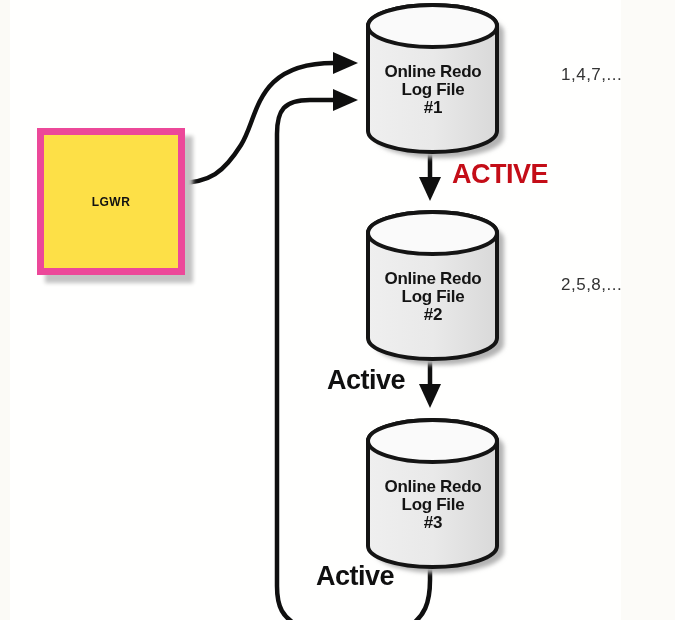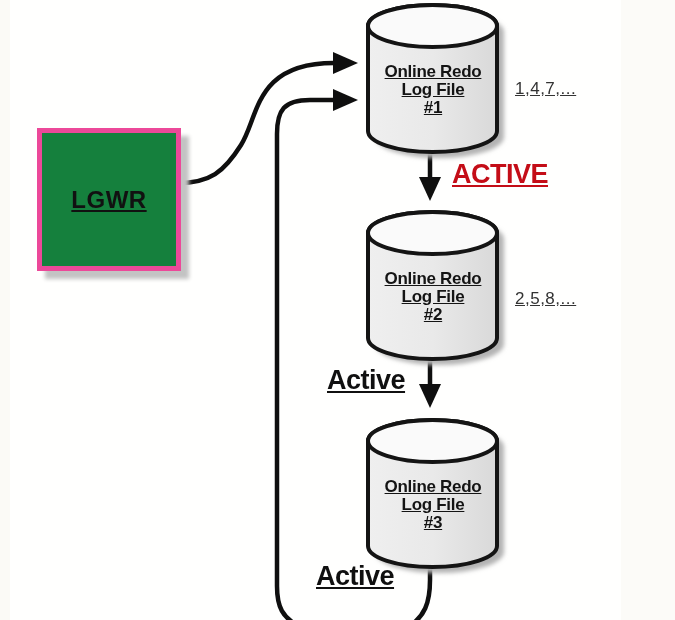--- a/index.html
+++ b/index.html
@@ -6,41 +6,41 @@
   body{font-family:"Liberation Sans",sans-serif;background:#ffffff;}
   .stage{
     position:relative;width:675px;height:620px;overflow:hidden;
     background:#fffffe;
   }
   .margin-stripe{position:absolute;top:0;height:620px;z-index:0;}
   .margin-left{left:0;width:10px;background:#fbfaf6;}
   .margin-right{left:621px;width:54px;background:#fcfbf8;}
   svg.diagram{position:absolute;left:0;top:0;z-index:1;}
 
-  .overlay{position:absolute;z-index:2;text-decoration:underline;}
+  .overlay{position:absolute;z-index:2;}
 
   .lgwr-box{
     left:37px;top:128px;width:134px;height:133px;
-    background:#15803d;border:5px solid #ec4899;
+    background:#fde047;border:7px solid #ec4899;
     box-shadow:8px 8px 4px #c3c3c3;
     display:flex;align-items:center;justify-content:center;
-    font-size:24px;font-weight:bold;color:#111;letter-spacing:0.5px;
+    font-size:12px;font-weight:bold;color:#111;letter-spacing:0.5px;
   }
 
   .cyl-label{
     left:369px;width:128px;text-align:center;
     font-size:17px;line-height:18px;font-weight:bold;color:#141414;
     letter-spacing:-0.3px;white-space:pre-line;
   }
   .cyl-label.c1{top:63px;}
   .cyl-label.c2{top:270px;}
   .cyl-label.c3{top:478px;}
 
   .seq{
-    left:515px;width:85px;font-size:17px;color:#333;letter-spacing:0.5px;margin-top:14px;
+    left:561px;width:85px;font-size:17px;color:#333;letter-spacing:0.5px;
   }
   .seq.s1{top:65px;}
   .seq.s2{top:275px;}
   .seq.s3{top:475px;}
 
   .state{
     font-size:27px;font-weight:bold;color:#101010;letter-spacing:-0.5px;
   }
   .state.inactive{left:300px;top:159px;}
   .state.active-caps{left:452px;top:159px;color:#c40d17;}

